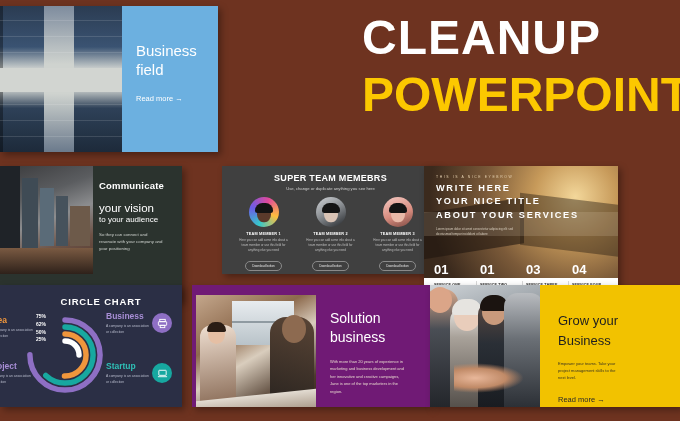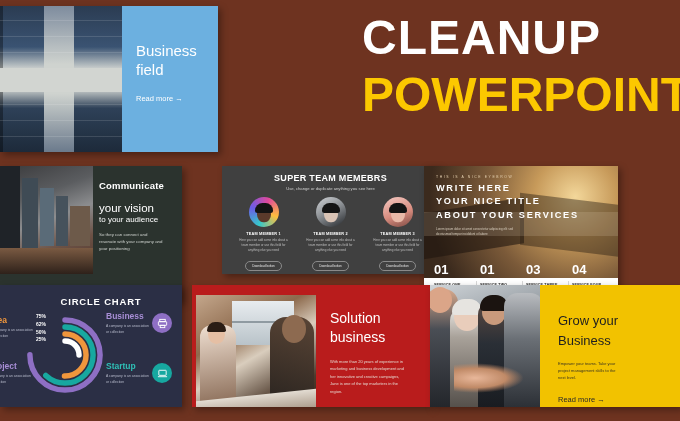--- a/index.html
+++ b/index.html
@@ -136,21 +136,21 @@
   .lg-idea { left: -10px; top: 30px; }
   .lg-proj { left: -12px; top: 76px; }
   .lg-bus { left: 106px; top: 26px; }
   .lg-start { left: 106px; top: 76px; }
   .lg-icon { position: absolute; width: 20px; height: 20px; border-radius: 50%; display: flex; align-items: center; justify-content: center; }
   .ic-bus { left: 152px; top: 28px; background: #8e6fc4; }
   .ic-start { left: 152px; top: 78px; background: #17a8a0; }
   .lg-icon svg { width: 11px; height: 11px; }
 
   
-  .s-sol { left: 192px; top: 285px; width: 238px; height: 122px; background: #b91c1c; display: flex; }
+  .s-sol { left: 192px; top: 285px; width: 238px; height: 122px; background: #701a75; display: flex; }
   .sol-photo {
     width: 120px; height: 122px; margin: 10px 0 0 4px;
     background: linear-gradient(150deg,#c4a78c 0%, #8d6a4d 32%, #d9cdbd 50%, #4d3a2c 78%, #2b2018 100%);
     position: relative; overflow: hidden;
   }
   .sol-photo .win { position: absolute; left: 36px; top: 6px; width: 62px; height: 44px; background: linear-gradient(180deg,#e8ecef,#b9c3c9); }
   .sol-photo .winbar { position: absolute; left: 36px; top: 26px; width: 62px; height: 2px; background: #8f9aa1; }
   .sol-photo .pA { position: absolute; left: 4px; top: 30px; width: 36px; height: 92px; background: linear-gradient(170deg,#f0e0d2,#7a5a44); border-radius: 12px 12px 0 0; }
   .sol-photo .headA { position: absolute; left: 12px; top: 30px; width: 17px; height: 19px; border-radius: 50%; background: #e5bfa4; }
   .sol-photo .hairA { position: absolute; left: 11px; top: 27px; width: 19px; height: 10px; border-radius: 9px 9px 2px 2px; background: #2a1d15; }

